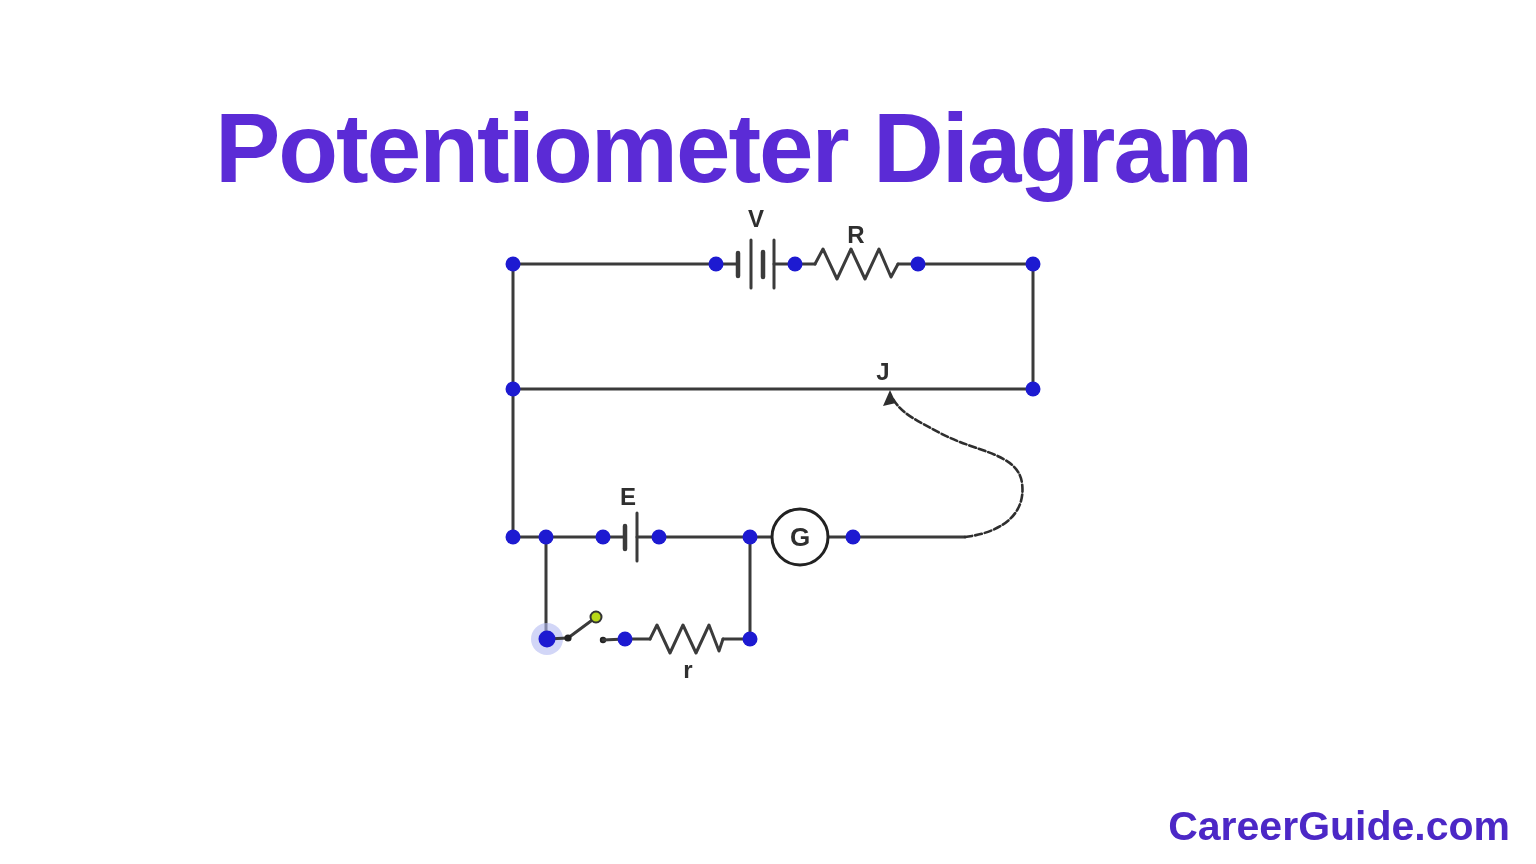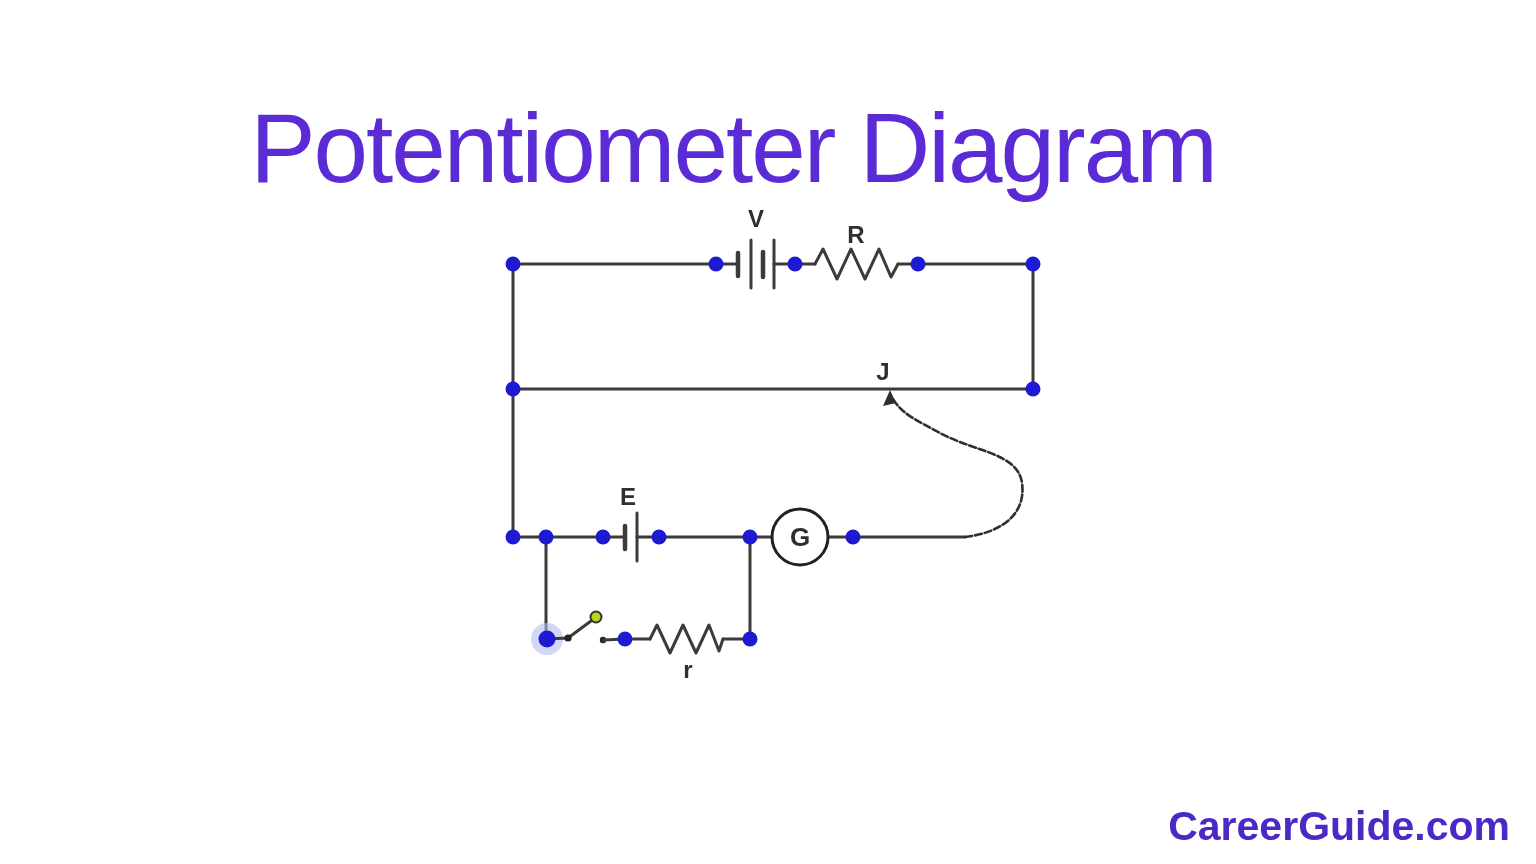--- a/index.html
+++ b/index.html
@@ -4,21 +4,21 @@
 <style>
   html,body{margin:0;padding:0;}
   body{
     width:1536px;height:864px;position:relative;overflow:hidden;
     background:#ffffff;
     font-family:"Liberation Sans", sans-serif;
   }
   .page-title{
     position:absolute;top:26px;left:0;width:1466px;
     text-align:center;
-    font-size:98px;font-weight:normal;letter-spacing:-2px;
+    font-size:98px;font-weight:bold;letter-spacing:-2px;
     color:var(--title_purple,#5b2bd6);
     white-space:nowrap;
   }
   .brand{
     position:absolute;right:26px;bottom:14px;
     font-size:41px;font-weight:bold;
     color:var(--brand_purple,#4c28c6);
     white-space:nowrap;
     margin-top:48px;
   }

